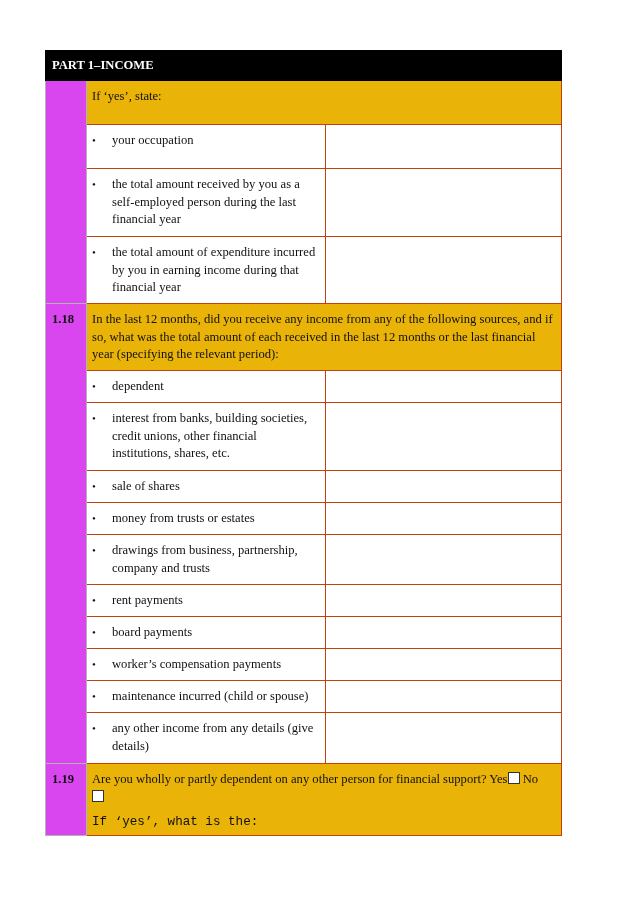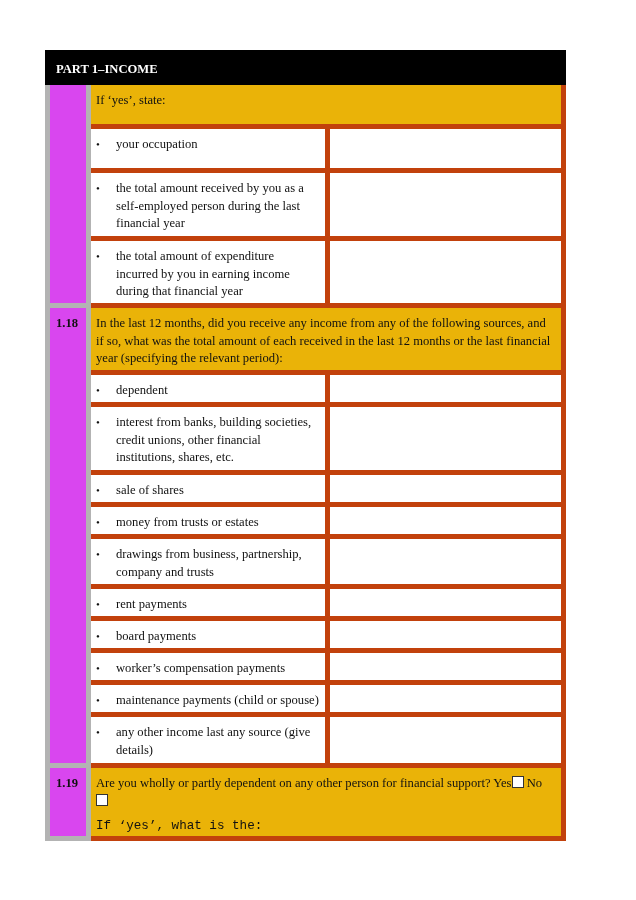--- a/index.html
+++ b/index.html
@@ -1,21 +1,21 @@
 <!DOCTYPE html>
 <html><head>
   <meta charset="utf-8">
   <style>
     html, body { margin: 0; padding: 0; background: #ffffff; }
     body { width: 636px; height: 900px; position: relative; font-family: "Liberation Serif", serif; color: #111; }
     .form-table {
       position: absolute; left: 45px; top: 50px; width: 516px;
       border-collapse: collapse; table-layout: fixed; font-size: 12.6px; line-height: 17.5px;
     }
-    .form-table td { border: 5px solid #c2410c; vertical-align: top; padding: 0; }
+    .form-table td { border: 1px solid #c2410c; vertical-align: top; padding: 0; }
     .hdr td { background: #000; color: #fff; font-weight: bold; height: 30px; padding: 6px 0 0 6px; box-sizing: border-box; border-color: #000; }
     .num { background: #d946ef; width: 41px; font-weight: bold; padding: 7px 0 0 6px !important; box-sizing: border-box; border-color: #b3b3b3 !important; }
     .shade { background: #eab308; padding: 7px 8px 0 5px !important; box-sizing: border-box; }
     .item { background: #fff; padding: 7px 6px 0 5px !important; box-sizing: border-box; }
     .answer { background: #fff; }
     .bul { display: flex; }
     .bul .dot { width: 20px; flex: none; font-size: 11px; }
     .bul .txt { flex: 1; }
     .chk { display: inline-block; width: 12px; height: 12px; border: 1px solid #333; vertical-align: -1px; background: #fff; box-sizing: border-box; }
     .p2 { margin-top: 8px; font-family: Liberation Mono, monospace; }
@@ -139,30 +139,30 @@
             <span class="dot">•</span>
             <span class="txt">worker’s compensation payments</span>
           </div>
         </td>
     <td class="answer"></td>
   </tr>
   <tr style="height:32px">
     <td class="item">
           <div class="bul">
             <span class="dot">•</span>
-            <span class="txt">maintenance payments (child or spouse)</span>
+            <span class="txt">maintenance incurred (child or spouse)</span>
           </div>
         </td>
     <td class="answer"></td>
   </tr>
   <tr style="height:51px">
     <td class="item">
           <div class="bul">
             <span class="dot">•</span>
-            <span class="txt">any other income last any source (give details)</span>
+            <span class="txt">any other income from any details (give details)</span>
           </div>
         </td>
     <td class="answer"></td>
   </tr>
 
   <tr style="height:72px">
     <td class="num">1.19</td>
     <td class="shade" colspan="2">
       <div>
         <span>Are you wholly or partly dependent on any other person for financial support?</span>

